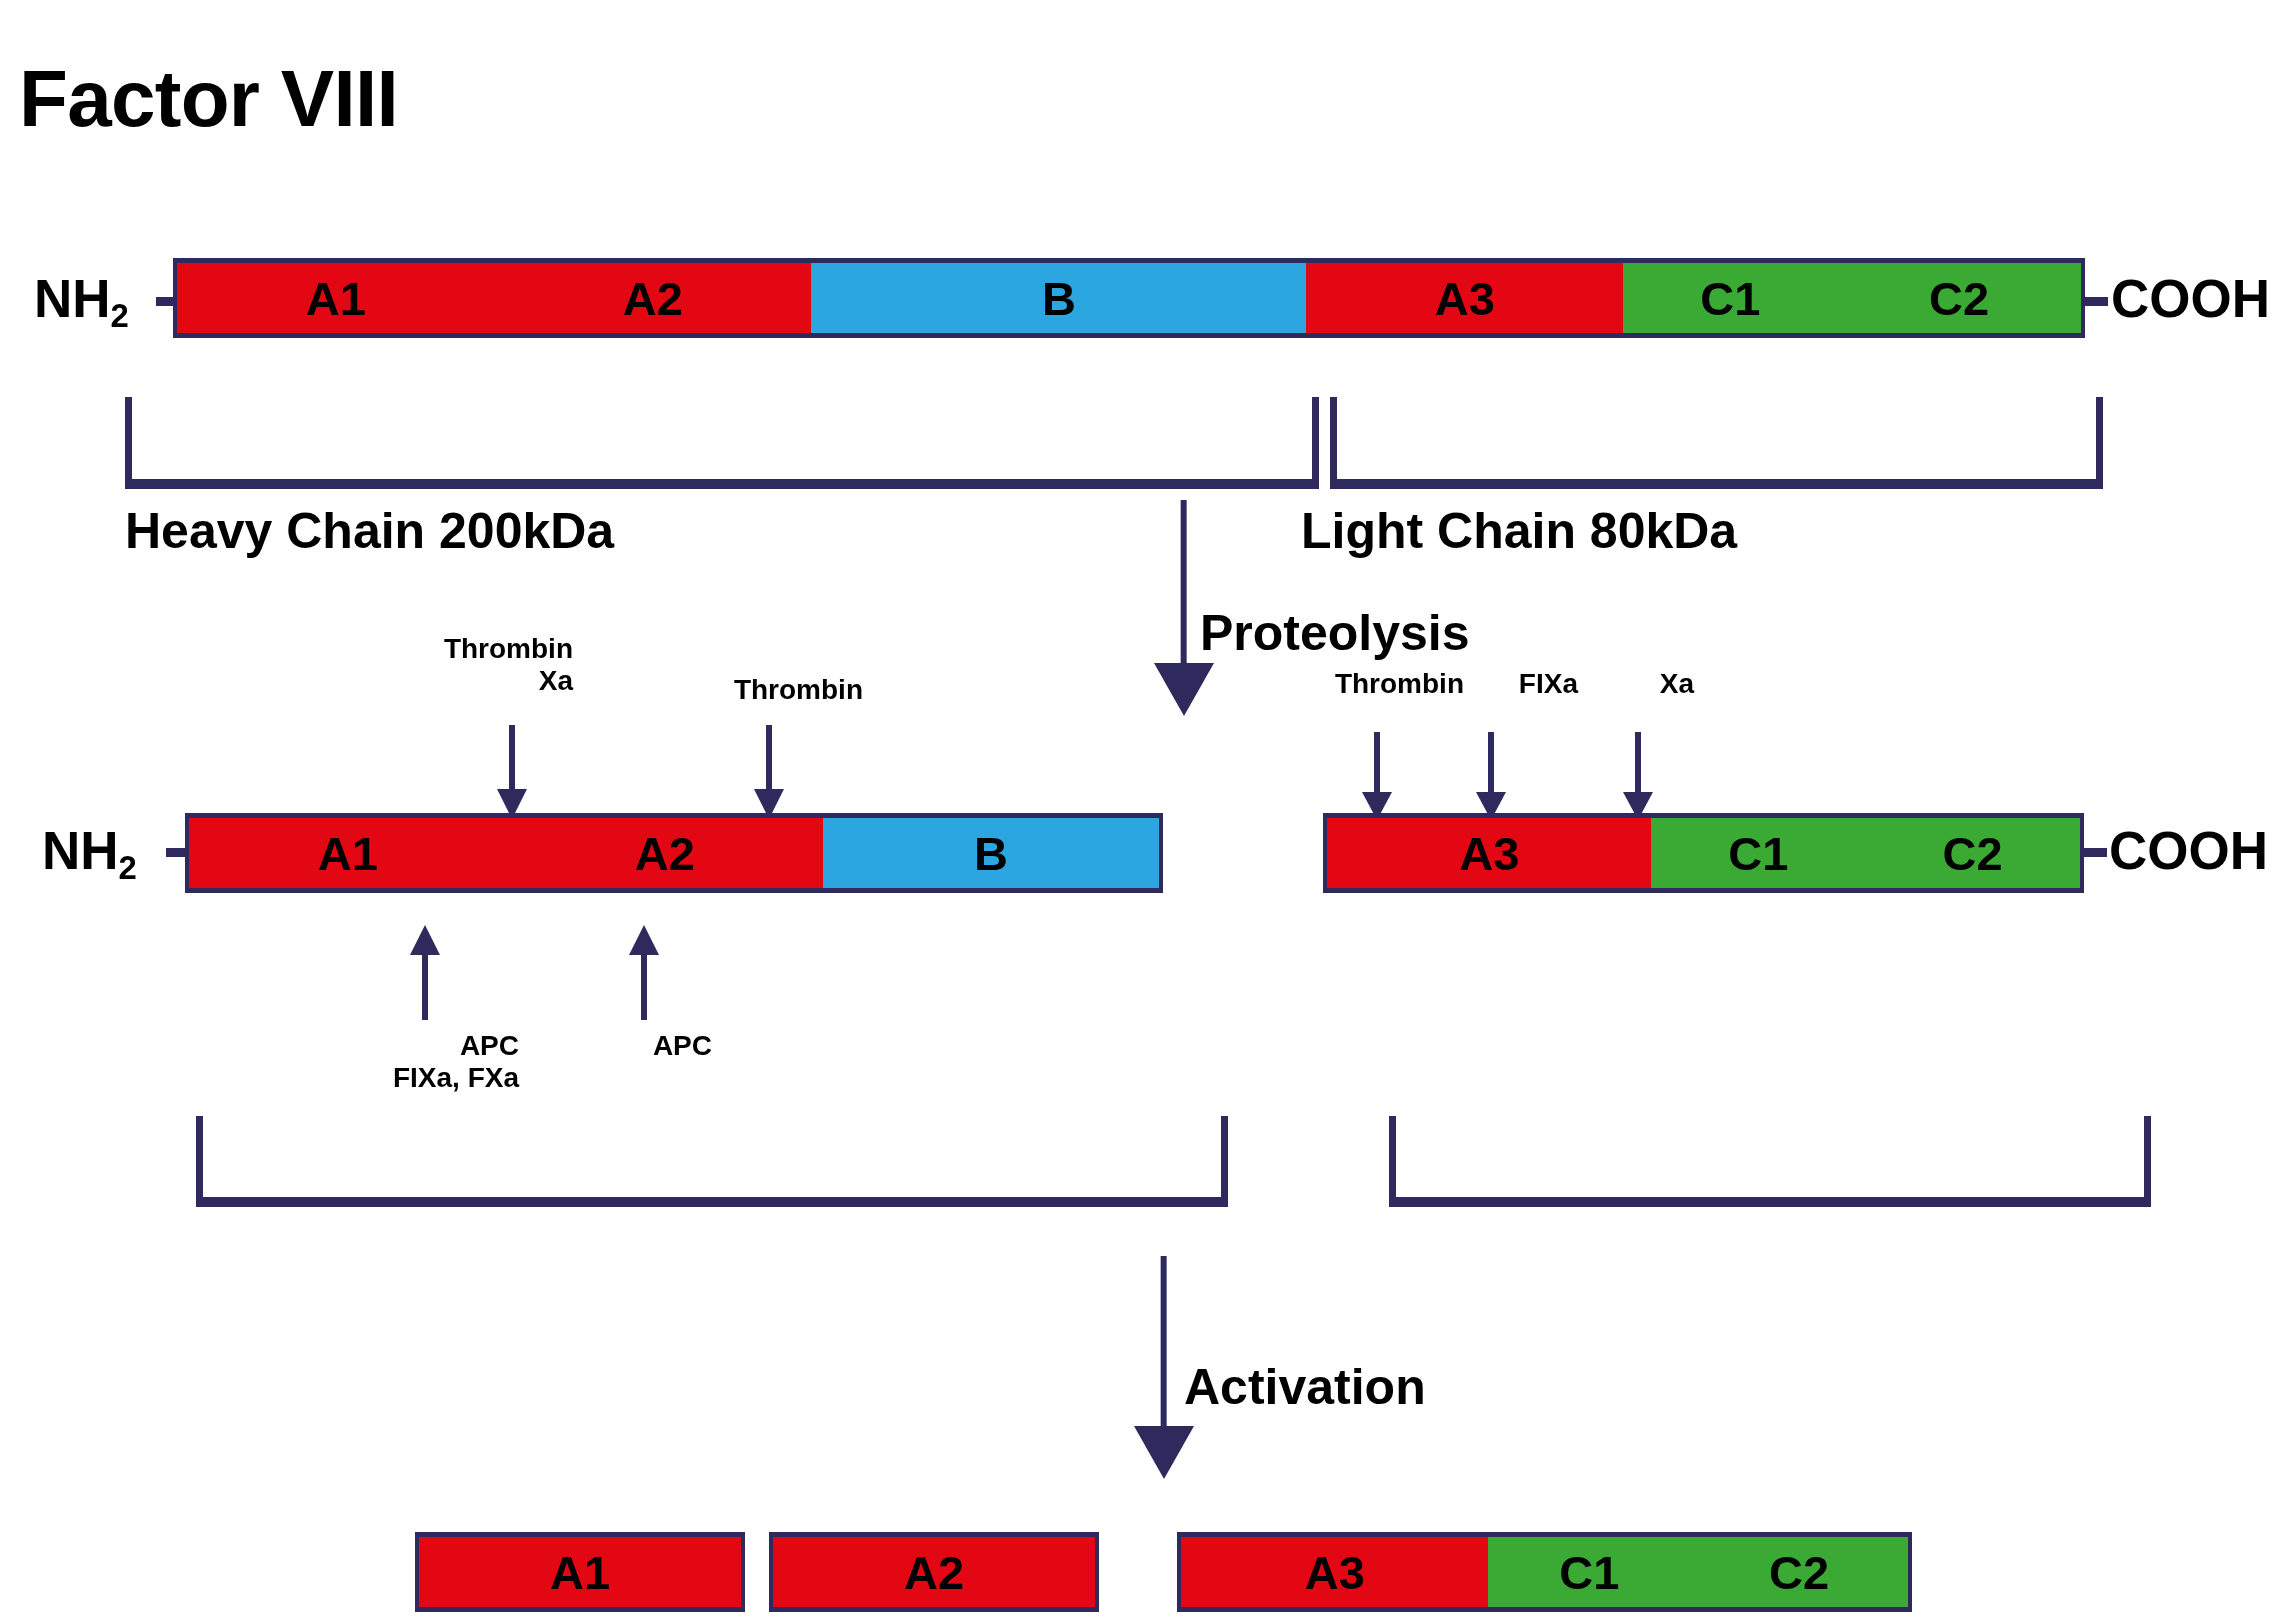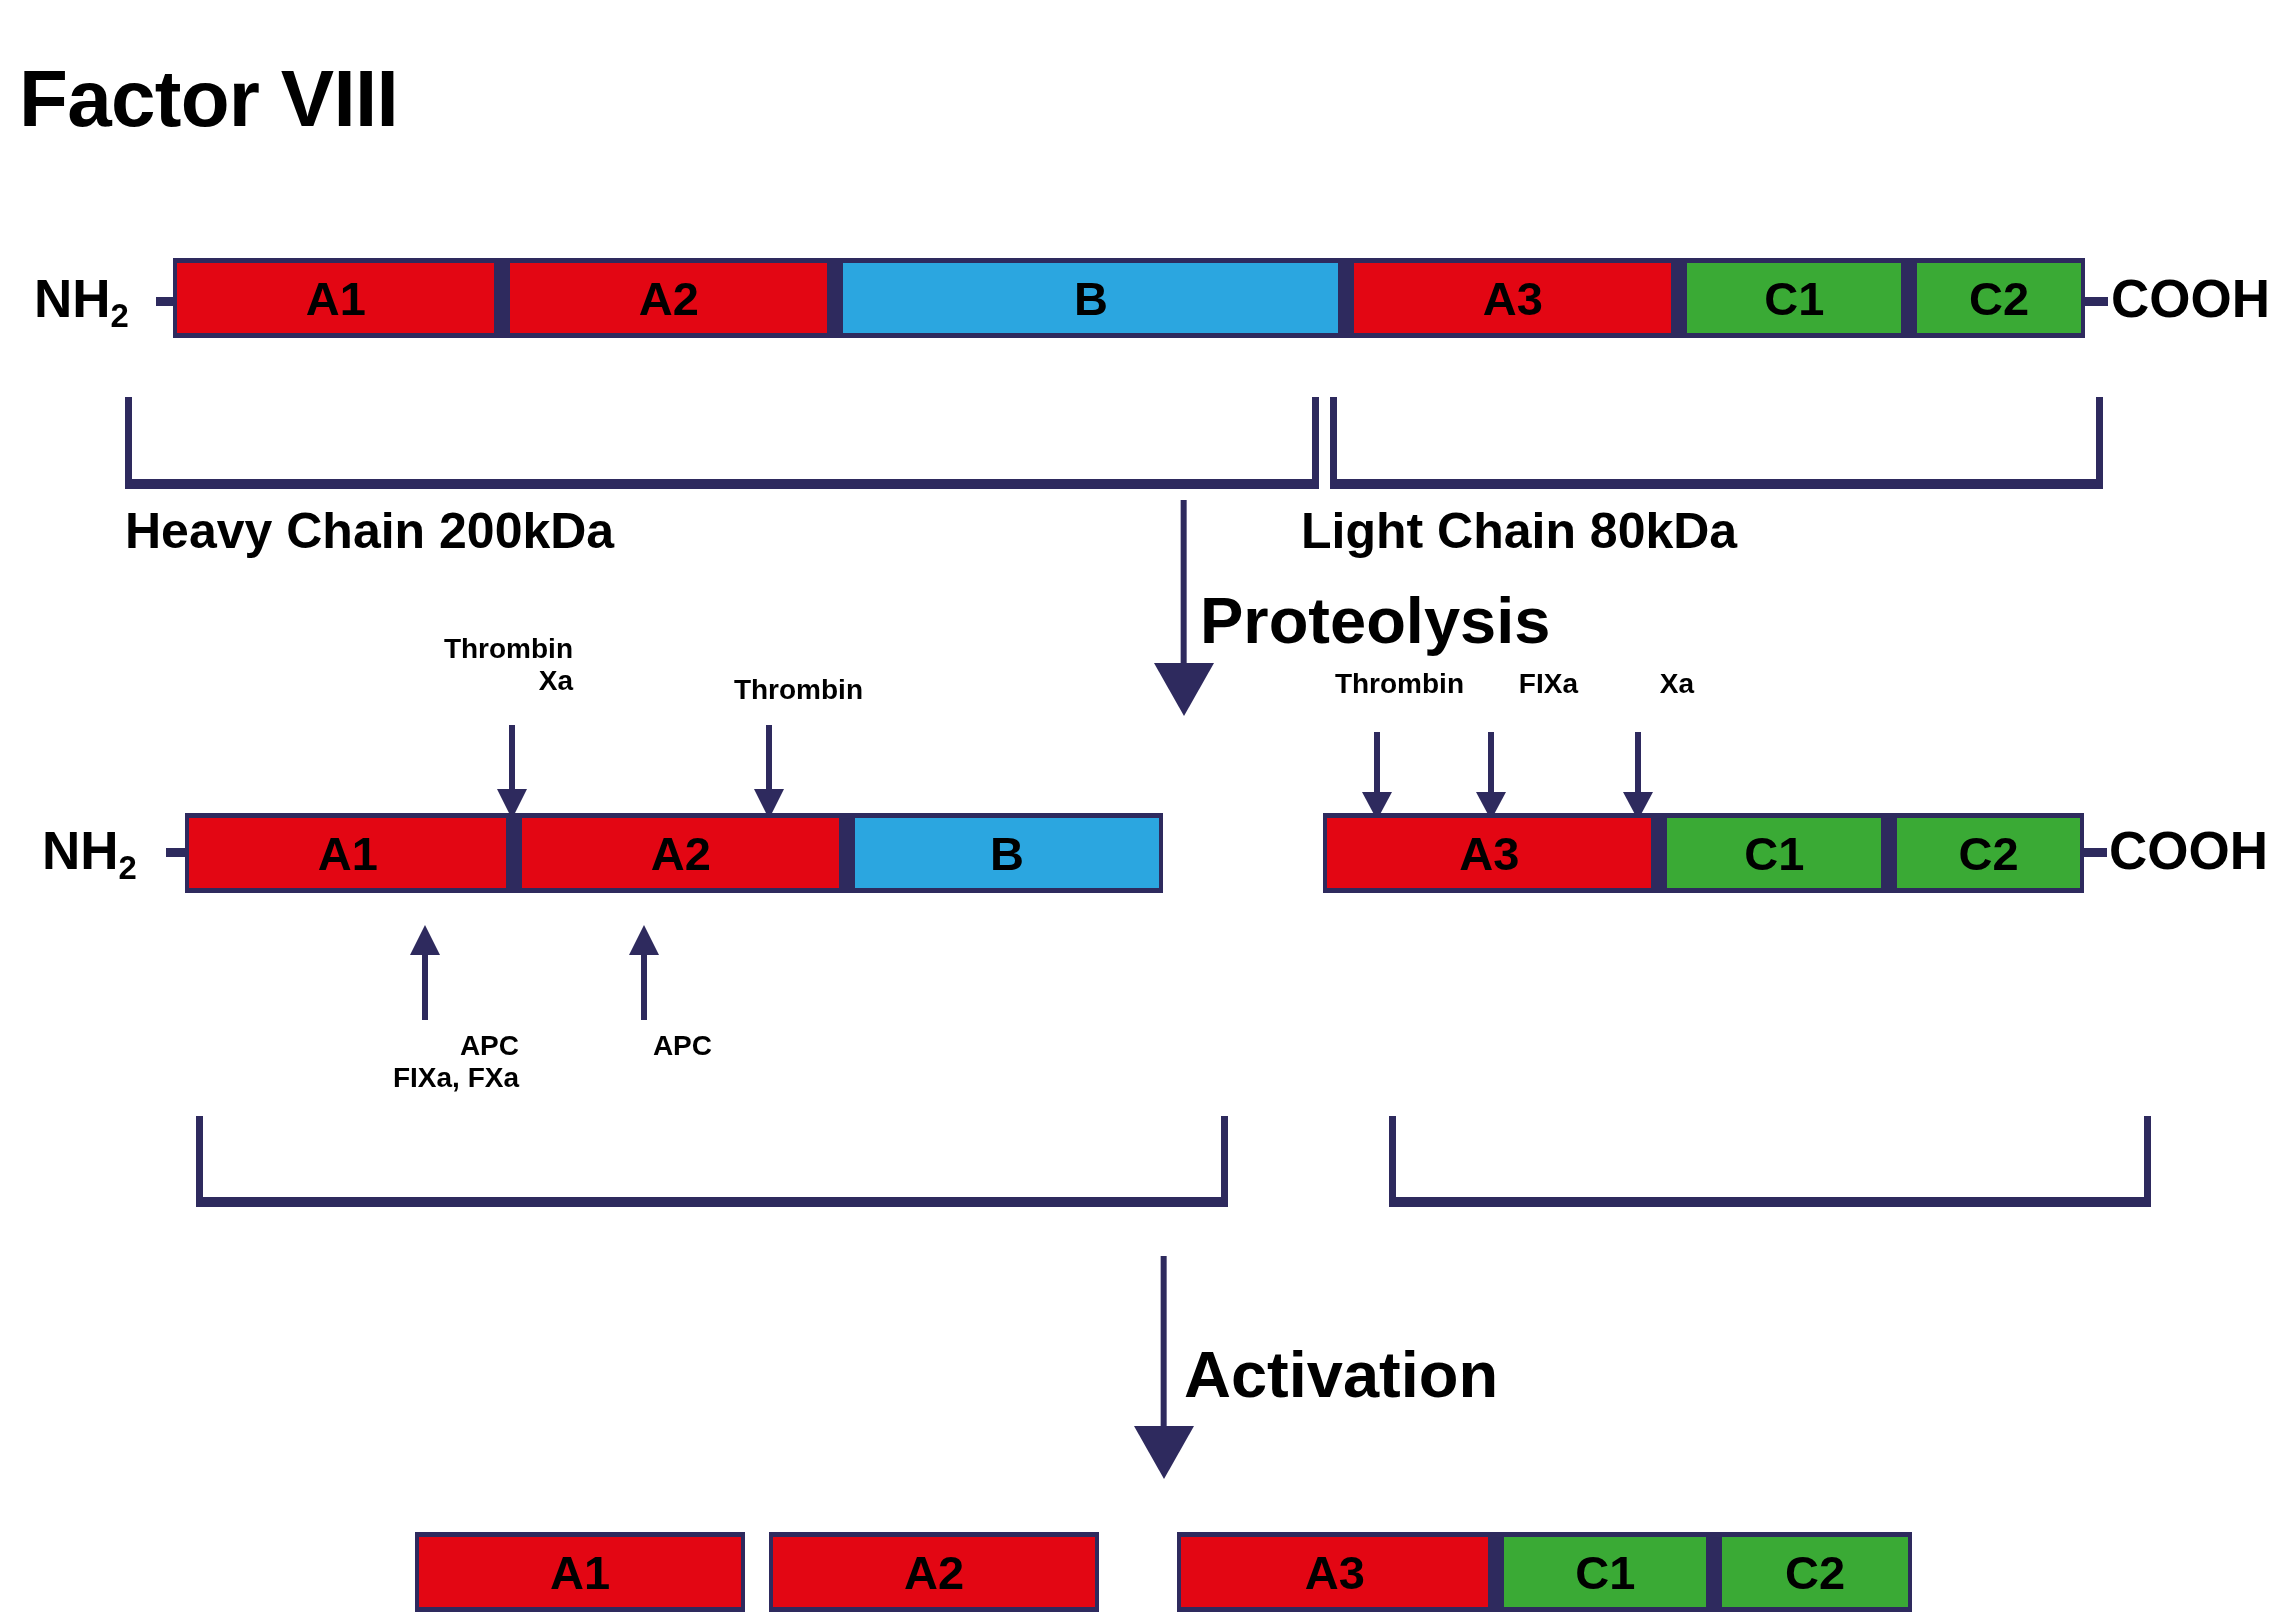--- a/index.html
+++ b/index.html
@@ -44,21 +44,21 @@
 
   
   .bar {
     position: absolute;
     box-sizing: border-box;
     background: #2e2a5e;
     border: 1.3px solid #2e2a5e;
     display: flex;
     align-items: stretch;
     padding: 4px 3.4px 4px 3.4px;
-    gap: 16px;
+    gap: 0;
   }
   .domain {
     position: relative;
     display: flex;
     align-items: center;
     justify-content: center;
     color: #000000;
     font-weight: bold;
     line-height: 1;
     box-sizing: border-box;
@@ -119,24 +119,25 @@
     top: 0;
     width: 0; height: 0;
     border-style: solid;
     border-color: transparent transparent #2e2a5e transparent;
   }
 
   
   .process-label {
     position: absolute;
     font-weight: bold;
-    font-size: 65px;
-    color: #000000;
-    white-space: nowrap;
-    line-height: 1;
+    font-size: 50px;
+    color: #000000;
+    white-space: nowrap;
+    line-height: 1;
+    margin-top: 20px;
   }
 
   
   .protease-label {
     position: absolute;
     font-weight: bold;
     font-size: 28px;
     color: #000000;
     white-space: nowrap;
     line-height: 1.14;

